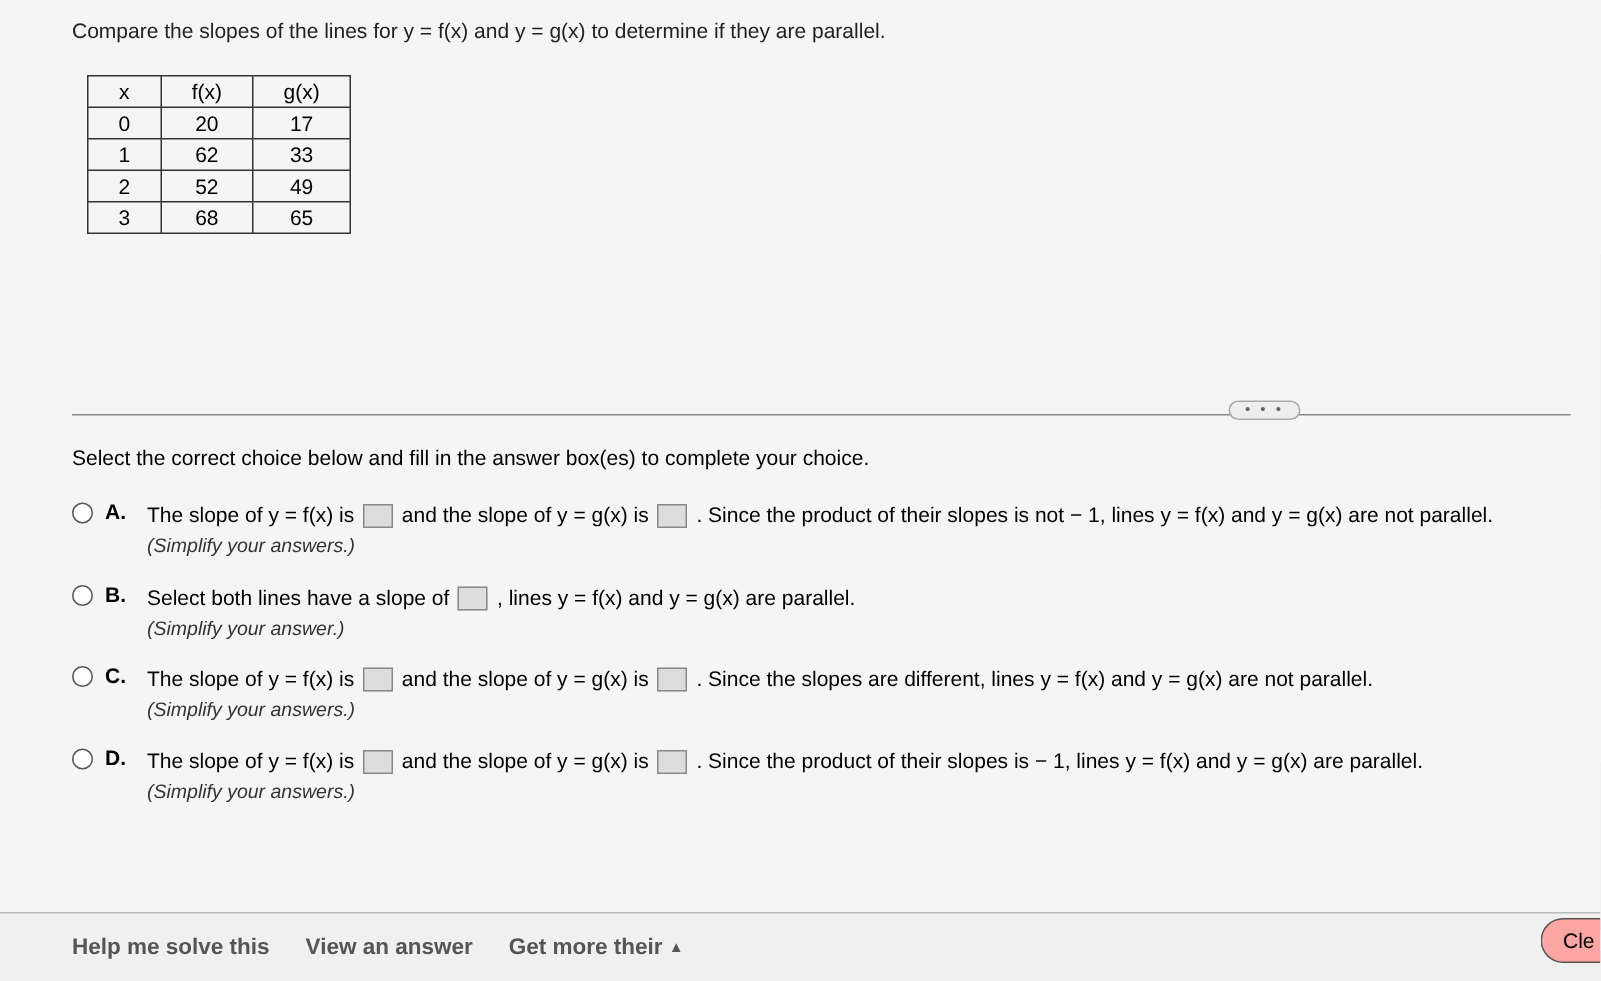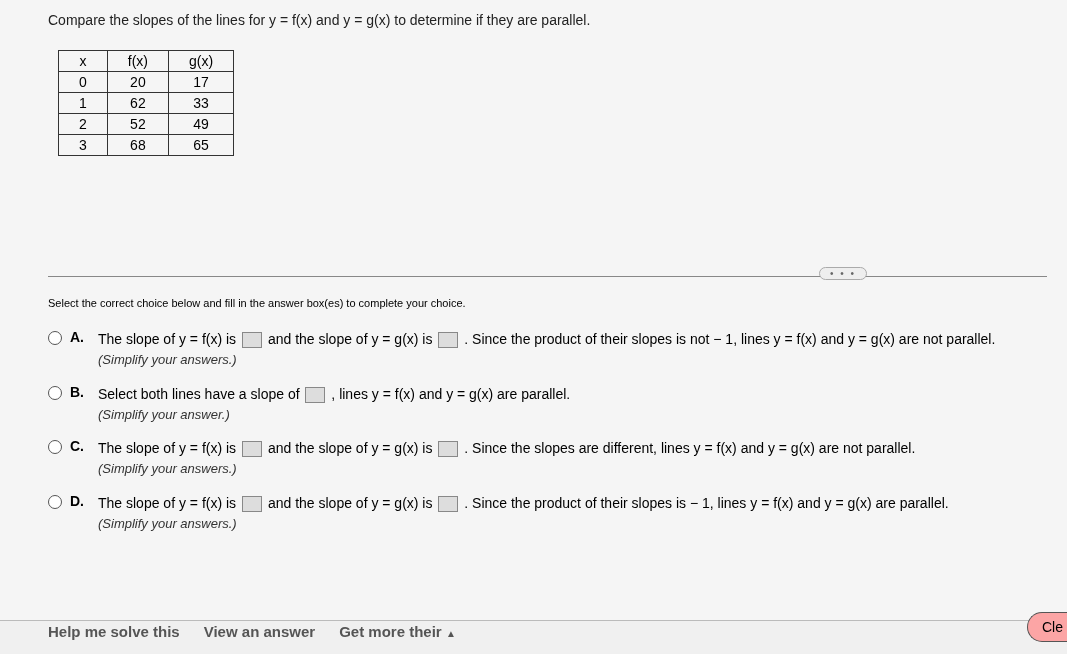--- a/index.html
+++ b/index.html
@@ -47,21 +47,21 @@
     top: -10px;
     background: #eee;
     border: 1px solid #aaa;
     border-radius: 10px;
     padding: 0px 10px;
     font-size: 10px;
     color: #666;
     letter-spacing: 2px;
   }
   .instructions {
-    font-size: 11px;
+    font-size: 14px;
     margin-bottom: 20px;
   }
   .choice-row {
     display: flex;
     align-items: flex-start;
     margin-bottom: 14px;
     font-size: 14px;
   }
   .radio {
     width: 14px;
@@ -94,21 +94,21 @@
     display: block;
     font-size: 13px;
     color: #333;
     font-style: italic;
   }
   .footer {
     position: absolute;
     bottom: 0;
     left: 0;
     right: 0;
-    padding: 2px 20px 14px 48px;
+    padding: 14px 20px 14px 48px;
     border-top: 1px solid #bbb;
     display: flex;
     align-items: center;
     gap: 24px;
     background: #f0f0f0;
   }
   .footer-link {
     font-weight: bold;
     font-size: 15px;
     color: #555;

